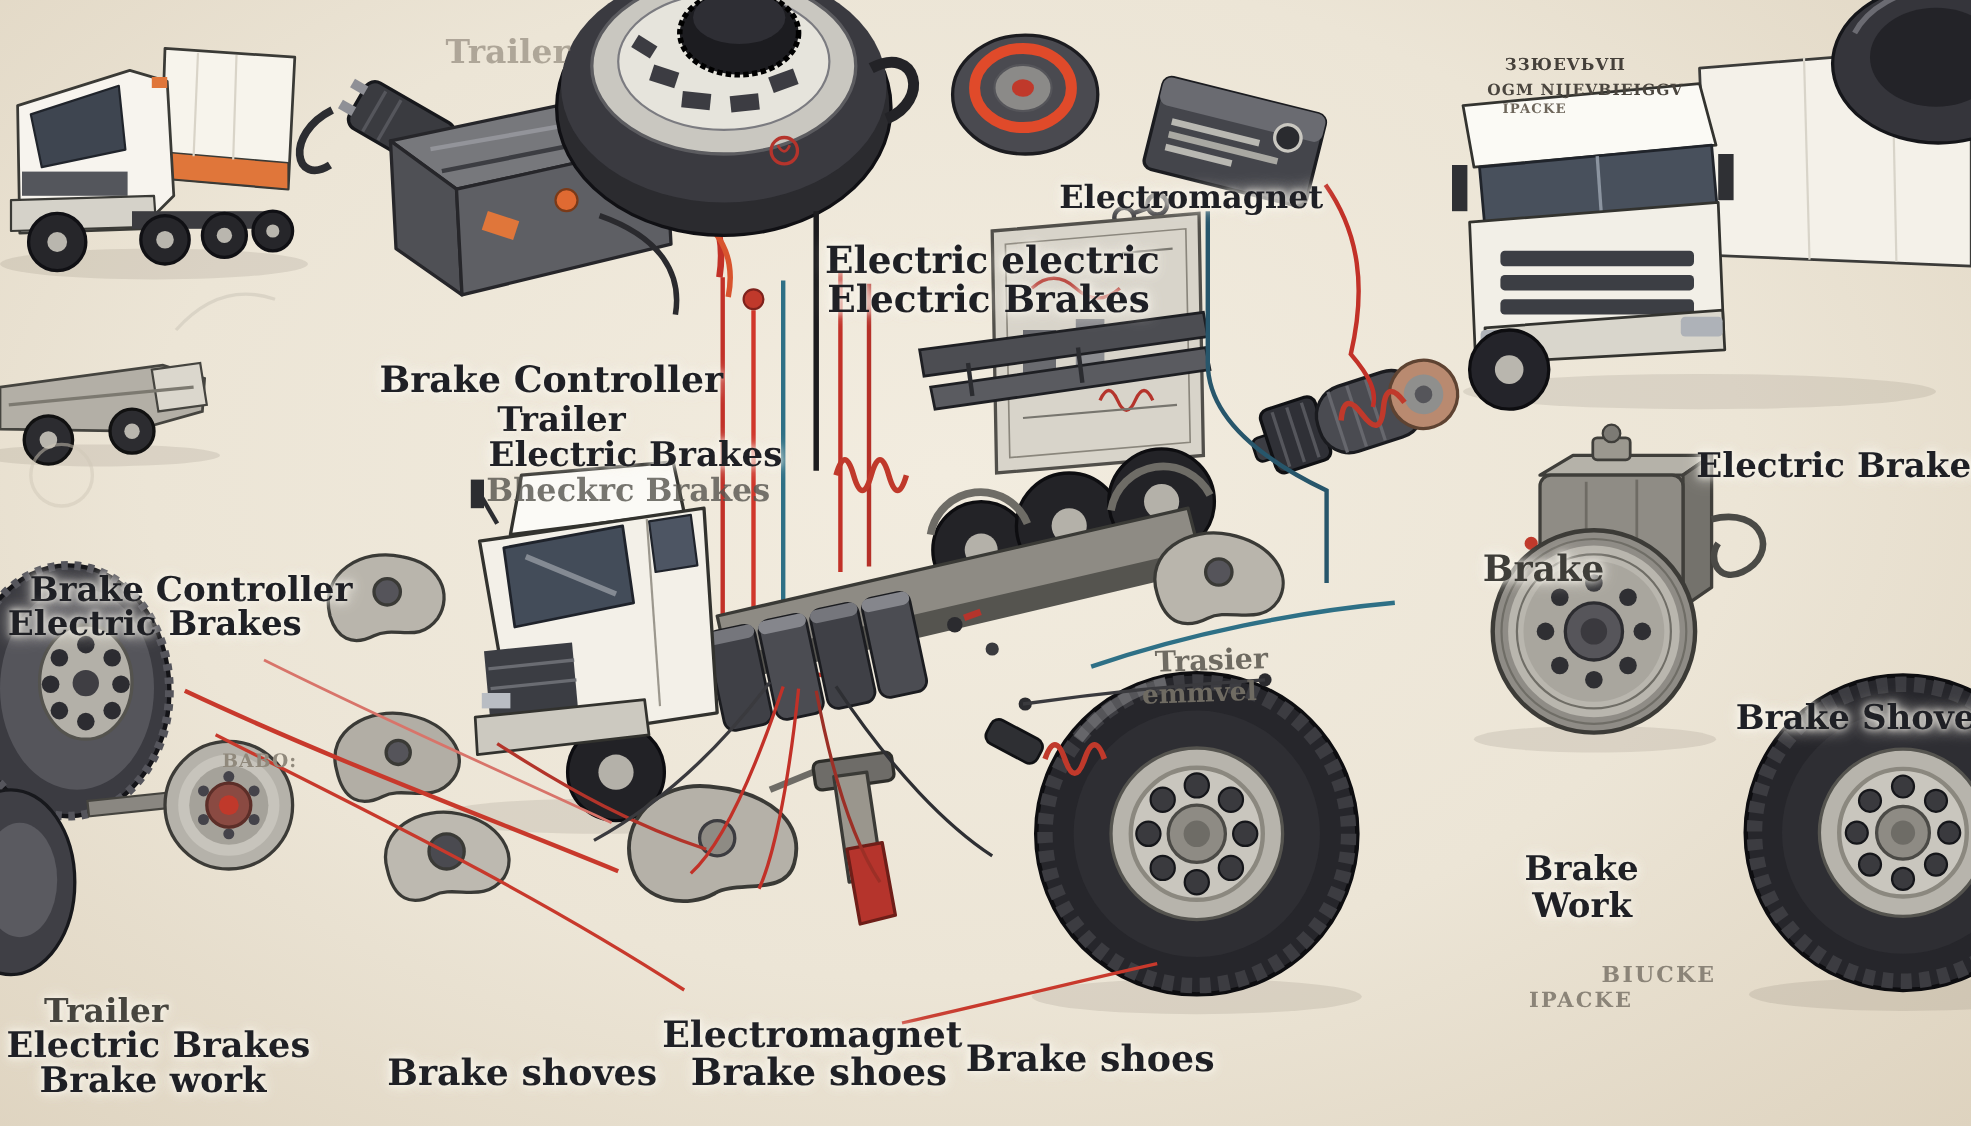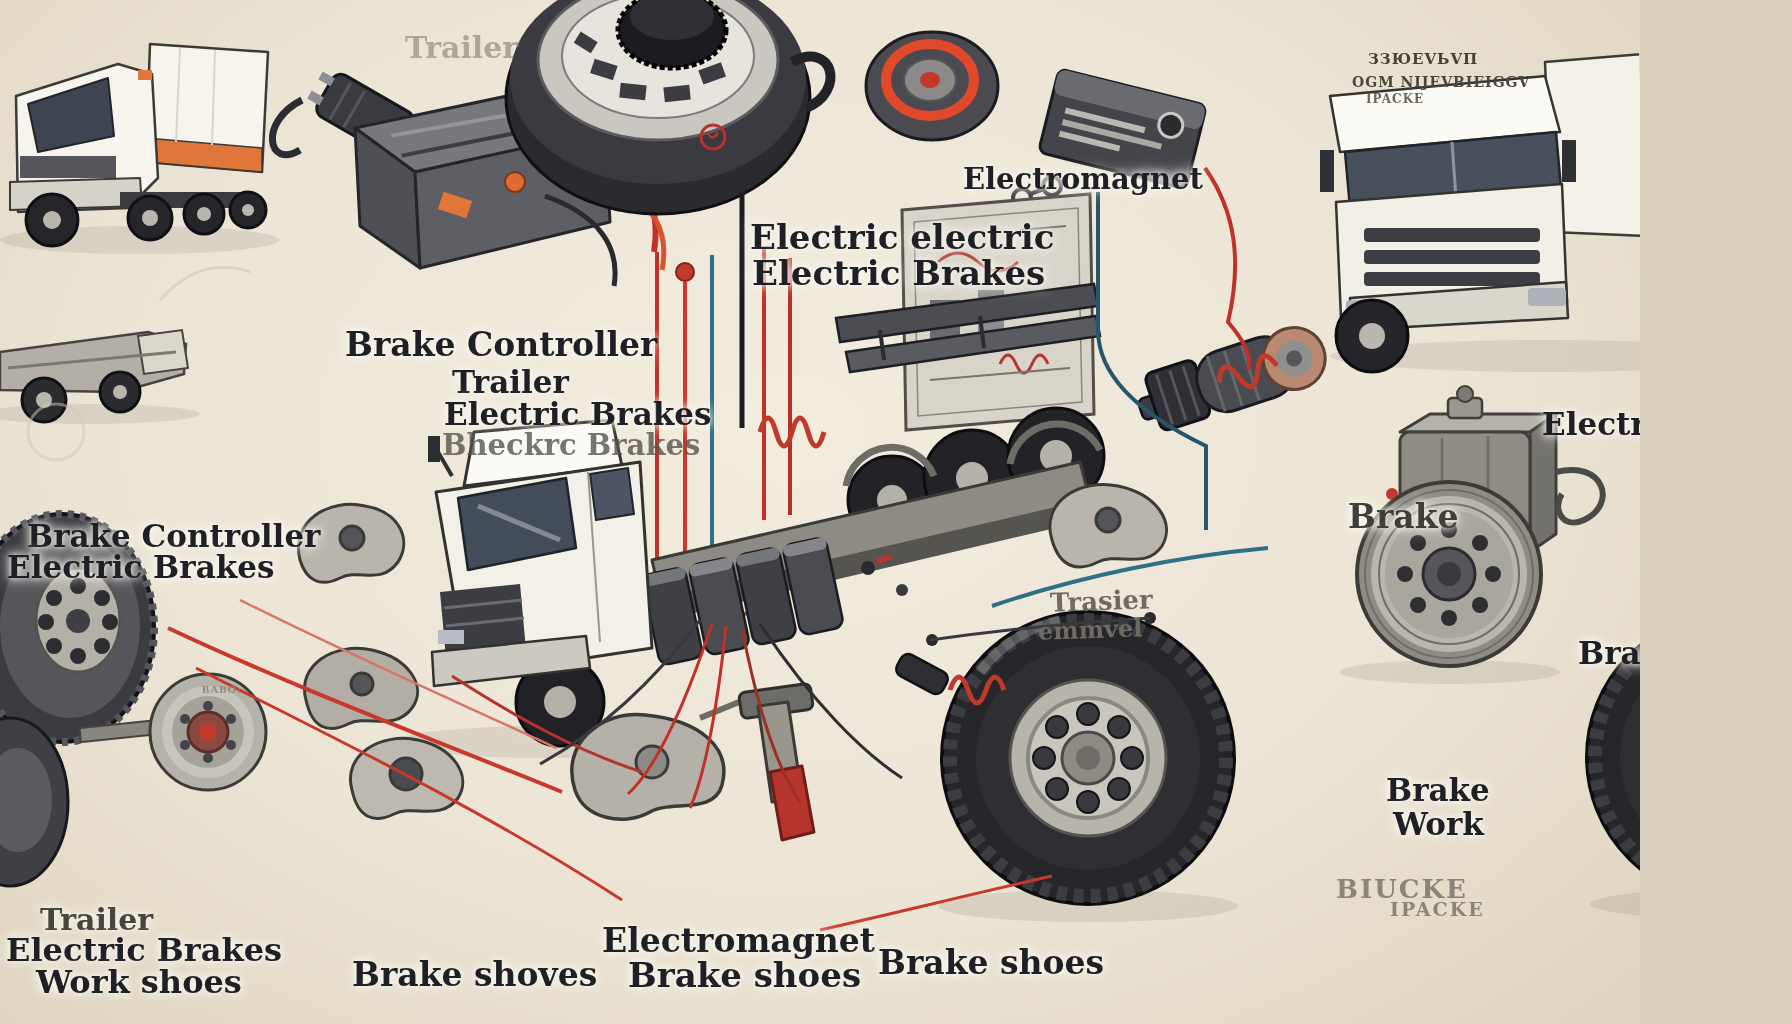--- a/index.html
+++ b/index.html
@@ -1,17 +1,17 @@
 <!DOCTYPE html>
 <html><head>
 <meta charset="utf-8">
 <style>
   html,body{margin:0;padding:0;background:#d8cfbd;}
   #stage{
-    position:relative;width:1640px;height:1024px;overflow:hidden;
+    position:relative;width:1792px;height:1024px;overflow:hidden;
     background:radial-gradient(ellipse at 48% 42%, #f2ecdf 0%, #ece5d6 55%, #ded3bf 100%);
     font-family:"DejaVu Serif", serif;
   }
   #art{position:absolute;left:0;top:0;}
   .label{
     position:absolute;color:#1f2025;font-weight:bold;white-space:nowrap;line-height:1.05;
     text-shadow:0 0 6px rgba(252,249,240,.95),0 0 12px rgba(252,249,240,.85),0 0 18px rgba(252,249,240,.6);
   }
   .ghost{font-weight:600;text-shadow:none;}
 </style>
@@ -423,36 +423,36 @@
 <div class="label" style="left:7px;top:551px;font-size:31px;">Electric Brakes</div>
 
 <div class="label" style="left:1348px;top:500px;font-size:33px;font-weight:600;color:#3f3e39;">Brake</div>
 
 <div class="label" style="left:1542px;top:408px;font-size:31px;font-weight:600;">Electric Brakes</div>
 
 <div class="label" style="left:1578px;top:637px;font-size:31px;font-weight:600;">Brake Shoves</div>
 
 <div class="label" style="left:1386px;top:774px;font-size:31px;">Brake</div>
 <div class="label" style="left:1393px;top:808px;font-size:31px;font-weight:600;">Work</div>
-<div class="label ghost" style="left:1336px;top:876px;font-size:26px;color:#8b8478;letter-spacing:2px;">BIUCKE</div>
+<div class="label ghost" style="left:1456px;top:876px;font-size:20px;color:#8b8478;letter-spacing:2px;">BIUCKE</div>
 <div class="label ghost" style="left:1390px;top:900px;font-size:19px;color:#8b8478;letter-spacing:2px;">IPACKE</div>
 
 <div class="label" style="left:40px;top:904px;font-size:30px;font-weight:600;color:#47453f;">Trailer</div>
 <div class="label" style="left:6px;top:934px;font-size:32px;">Electric Brakes</div>
-<div class="label" style="left:36px;top:966px;font-size:32px;font-weight:600;">Work shoes</div>
+<div class="label" style="left:36px;top:966px;font-size:32px;font-weight:600;">Brake work</div>
 
 <div class="label" style="left:352px;top:958px;font-size:33px;font-weight:600;">Brake shoves</div>
 
 <div class="label" style="left:602px;top:924px;font-size:33px;">Electromagnet</div>
 <div class="label" style="left:628px;top:958px;font-size:34px;">Brake shoes</div>
 
 <div class="label" style="left:878px;top:946px;font-size:33px;font-weight:600;">Brake shoes</div>
 
 <div class="label ghost" style="left:1050px;top:588px;font-size:26px;color:#6f6b62;transform:rotate(-2deg);">Trasier</div>
 <div class="label ghost" style="left:1038px;top:617px;font-size:24px;color:#6f6b62;transform:rotate(-2deg);">emmvel</div>
 
-<div class="label ghost" style="left:202px;top:684px;font-size:11px;color:#90897c;letter-spacing:1px;font-family:Liberation Serif, serif;">BABO:</div>
+<div class="label ghost" style="left:202px;top:684px;font-size:17px;color:#90897c;letter-spacing:1px;">BABO:</div>
 
 <div class="label ghost" style="left:1368px;top:52px;font-size:15px;font-weight:bold;color:#45403a;letter-spacing:1px;">ЗЗЮEVЬVП</div>
 <div class="label ghost" style="left:1352px;top:75px;font-size:14px;color:#4a453e;letter-spacing:1px;">OGM NIJEVBIEIGGV</div>
 <div class="label ghost" style="left:1366px;top:93px;font-size:12px;color:#6d655a;letter-spacing:1px;">IPACKE</div>
 
 </div>
 
 </body></html>

